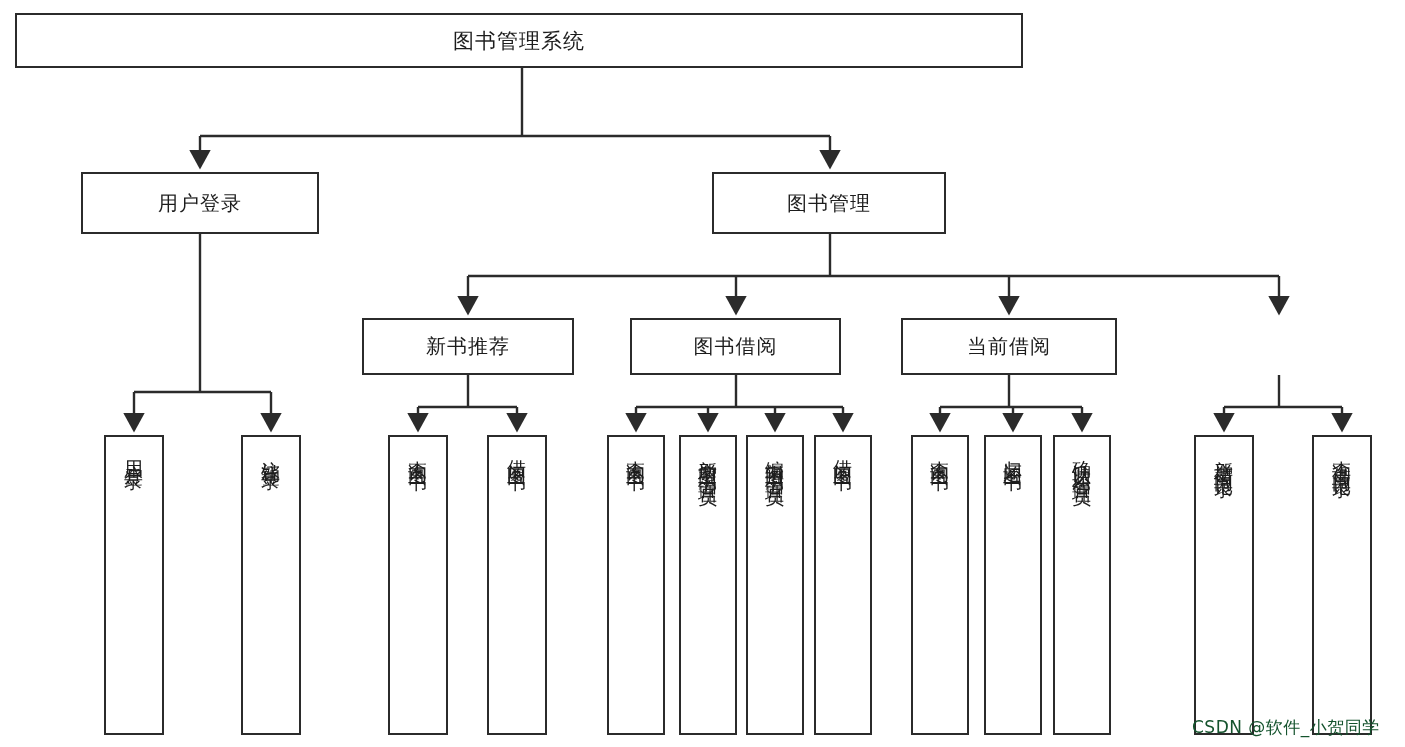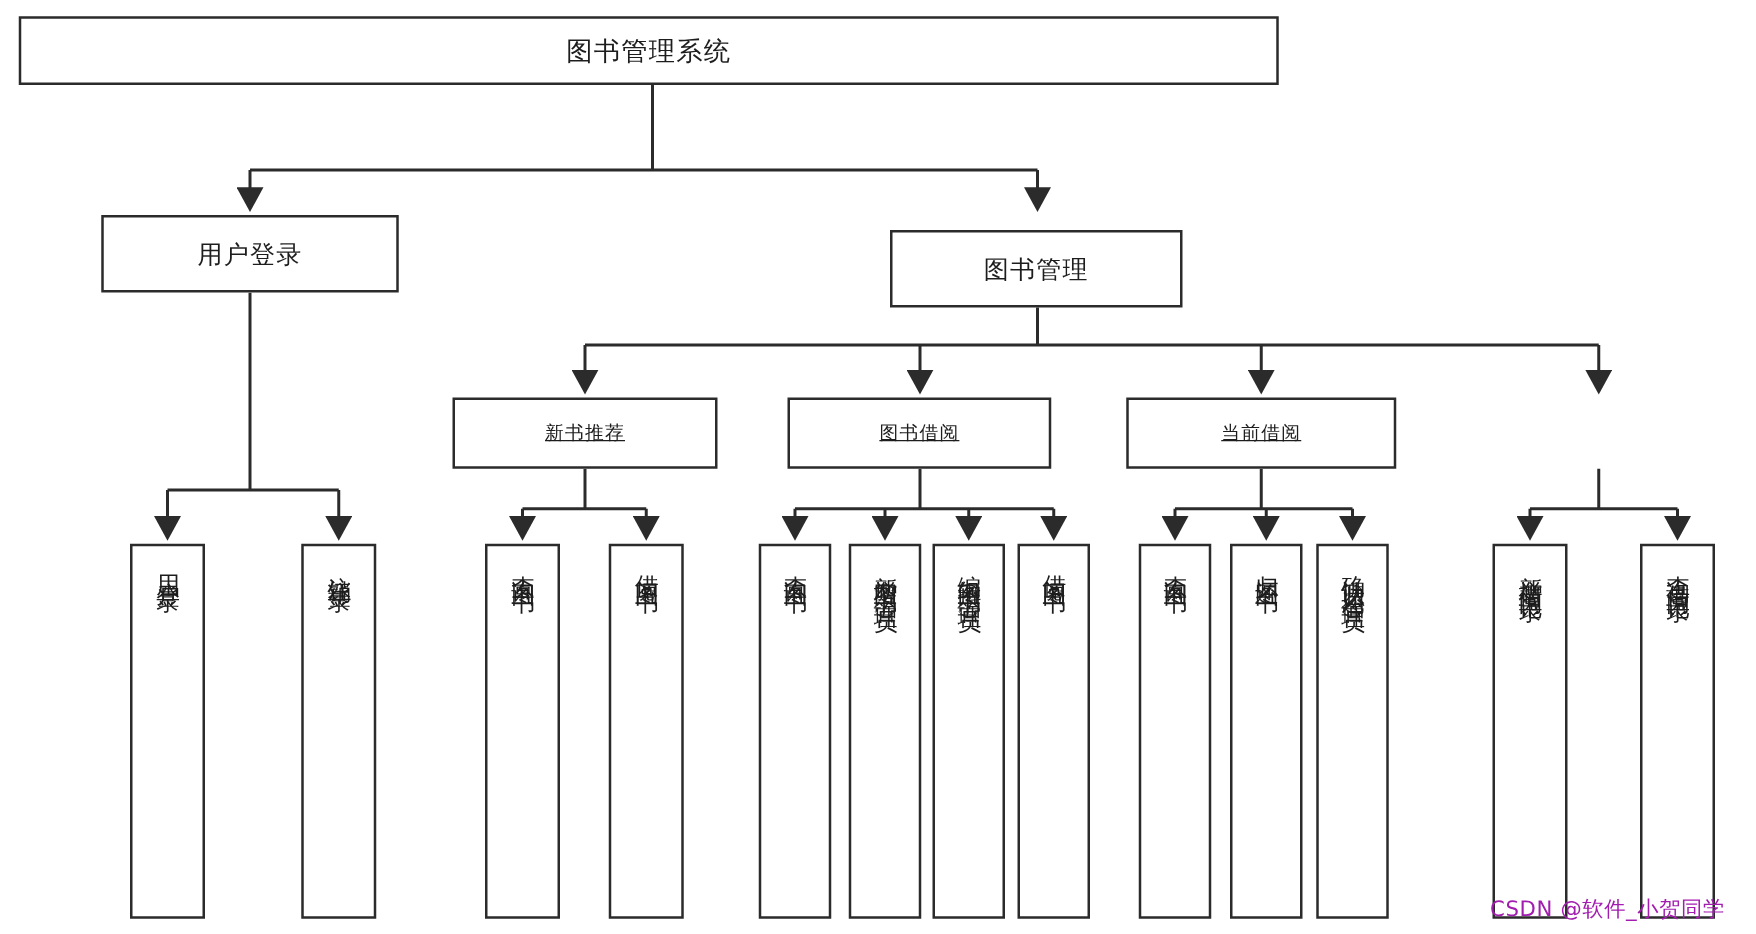--- a/index.html
+++ b/index.html
@@ -32,22 +32,21 @@
     justify-content: center;
     color: #1d1d1d;
   }
   .node.root {
     font-size: 21px;
   }
   .node.level1 {
     font-size: 20px;
   }
   .node.level2 {
-    font-size: 15px;
-    text-decoration: underline;
+    font-size: 20px;
   }
   .node.leaf {
     font-size: 19px;
     align-items: flex-start;
     padding-top: 8px;
   }
   .vtext {
     writing-mode: vertical-rl;
     text-orientation: upright;
     letter-spacing: 4px;
@@ -56,21 +55,21 @@
   }
   .htext {
     white-space: nowrap;
     letter-spacing: 1px;
   }
   #watermark {
     position: absolute;
     left: 1192px;
     top: 716px;
     font-size: 17px;
-    color: #a21caf;
+    color: #14532d;
     white-space: nowrap;
     letter-spacing: 0.5px;
   }
 </style>
 </head>
 <body>
 
 <div id="canvas">
 
   <svg id="edges" viewBox="0 0 1405 747" xmlns="http://www.w3.org/2000/svg">
@@ -123,21 +122,21 @@
     </g>
   </svg>
 
   <div class="node root" style="left:15px; top:13px; width:1008px; height:55px;">
     <span class="htext">图书管理系统</span>
   </div>
 
   <div class="node level1" style="left:81px; top:172px; width:238px; height:62px;">
     <span class="htext">用户登录</span>
   </div>
-  <div class="node level1" style="left:712px; top:172px; width:234px; height:62px;margin-top:12px;">
+  <div class="node level1" style="left:712px; top:172px; width:234px; height:62px;">
     <span class="htext">图书管理</span>
   </div>
 
   <div class="node level2" style="left:362px; top:318px; width:212px; height:57px;">
     <span class="htext">新书推荐</span>
   </div>
   <div class="node level2" style="left:901px; top:318px; width:216px; height:57px;">
     <span class="htext">当前借阅</span>
   </div>
   <div class="node level2" style="left:630px; top:318px; width:211px; height:57px;">

